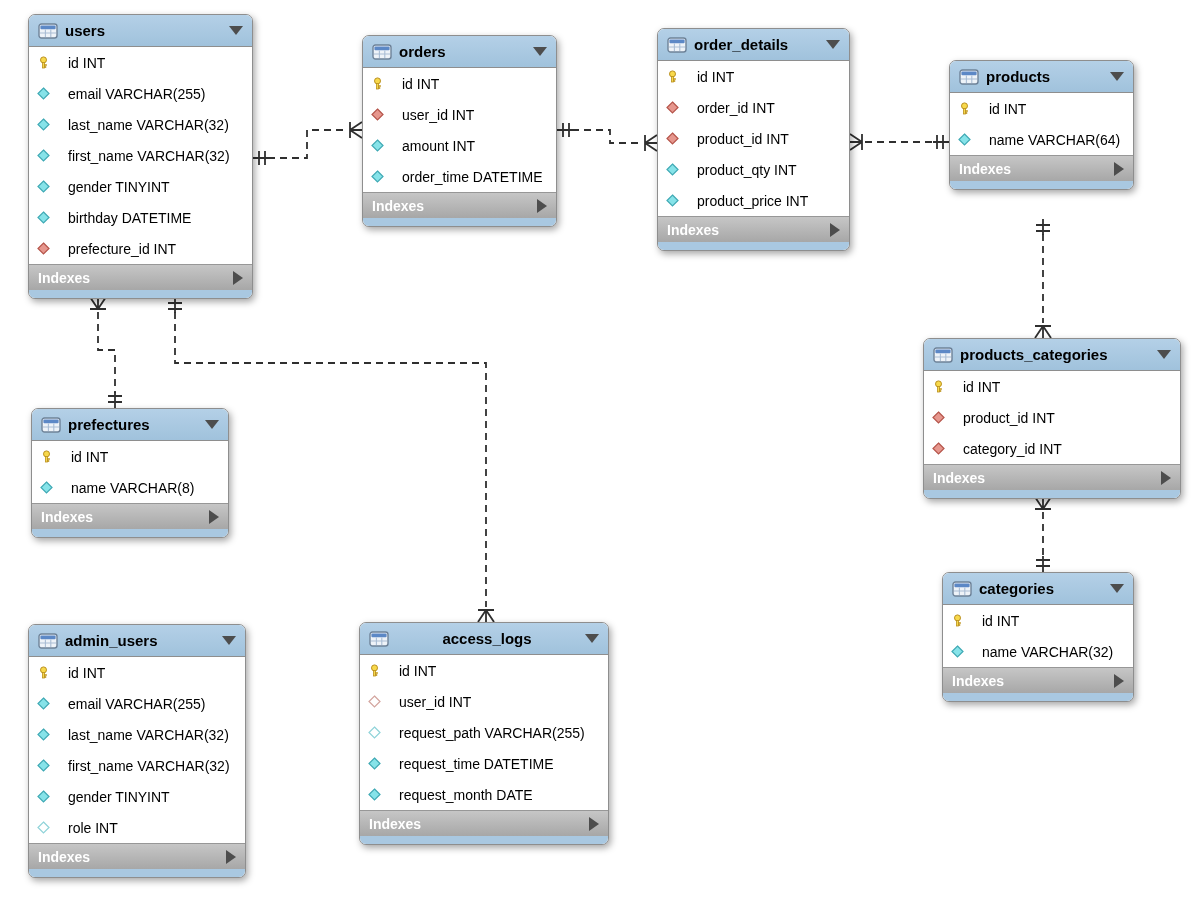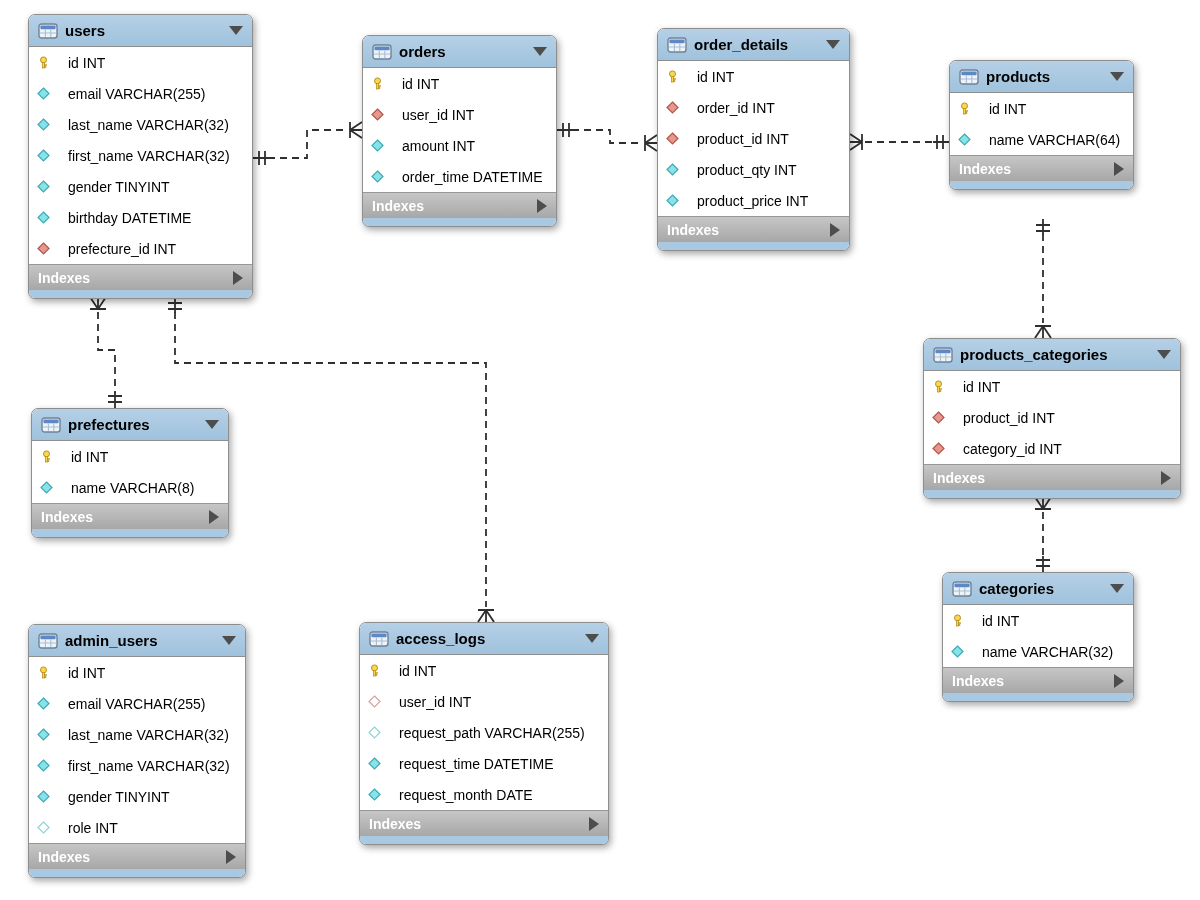--- a/index.html
+++ b/index.html
@@ -483,21 +483,21 @@
           </span>
           <span class="f-label">role INT</span>
         </div>
       </div>
       <div class="t-indexes">
         <span>Indexes</span>
         <span class="idx-arrow"></span>
       </div>
       <div class="t-strip"></div>
     </div>
-    <div class="table-card" style="left: 359px; top: 622px; width: 250px;">
+    <div class="table-card" style="left: 359px; top: 622px; width: 250px; text-align: center;">
       <div class="t-header">
         <span class="t-icon">
           <svg viewBox="0 0 20 16" width="20" height="16">
             <rect x="1" y="1" width="18" height="14" rx="2.5" fill="#eef3f8" stroke="#6e8298" stroke-width="1.4"></rect>
             <rect x="2.4" y="2.4" width="15.2" height="3.8" rx="1" fill="#5c88c6"></rect>
             <path d="M7.4 6.5 V14 M12.8 6.5 V14 M2 10 H18" stroke="#a9bdd4" stroke-width="1.1" fill="none"></path>
           </svg>
         </span>
         <span class="t-title">access_logs</span>
         <span class="t-collapse"></span>

